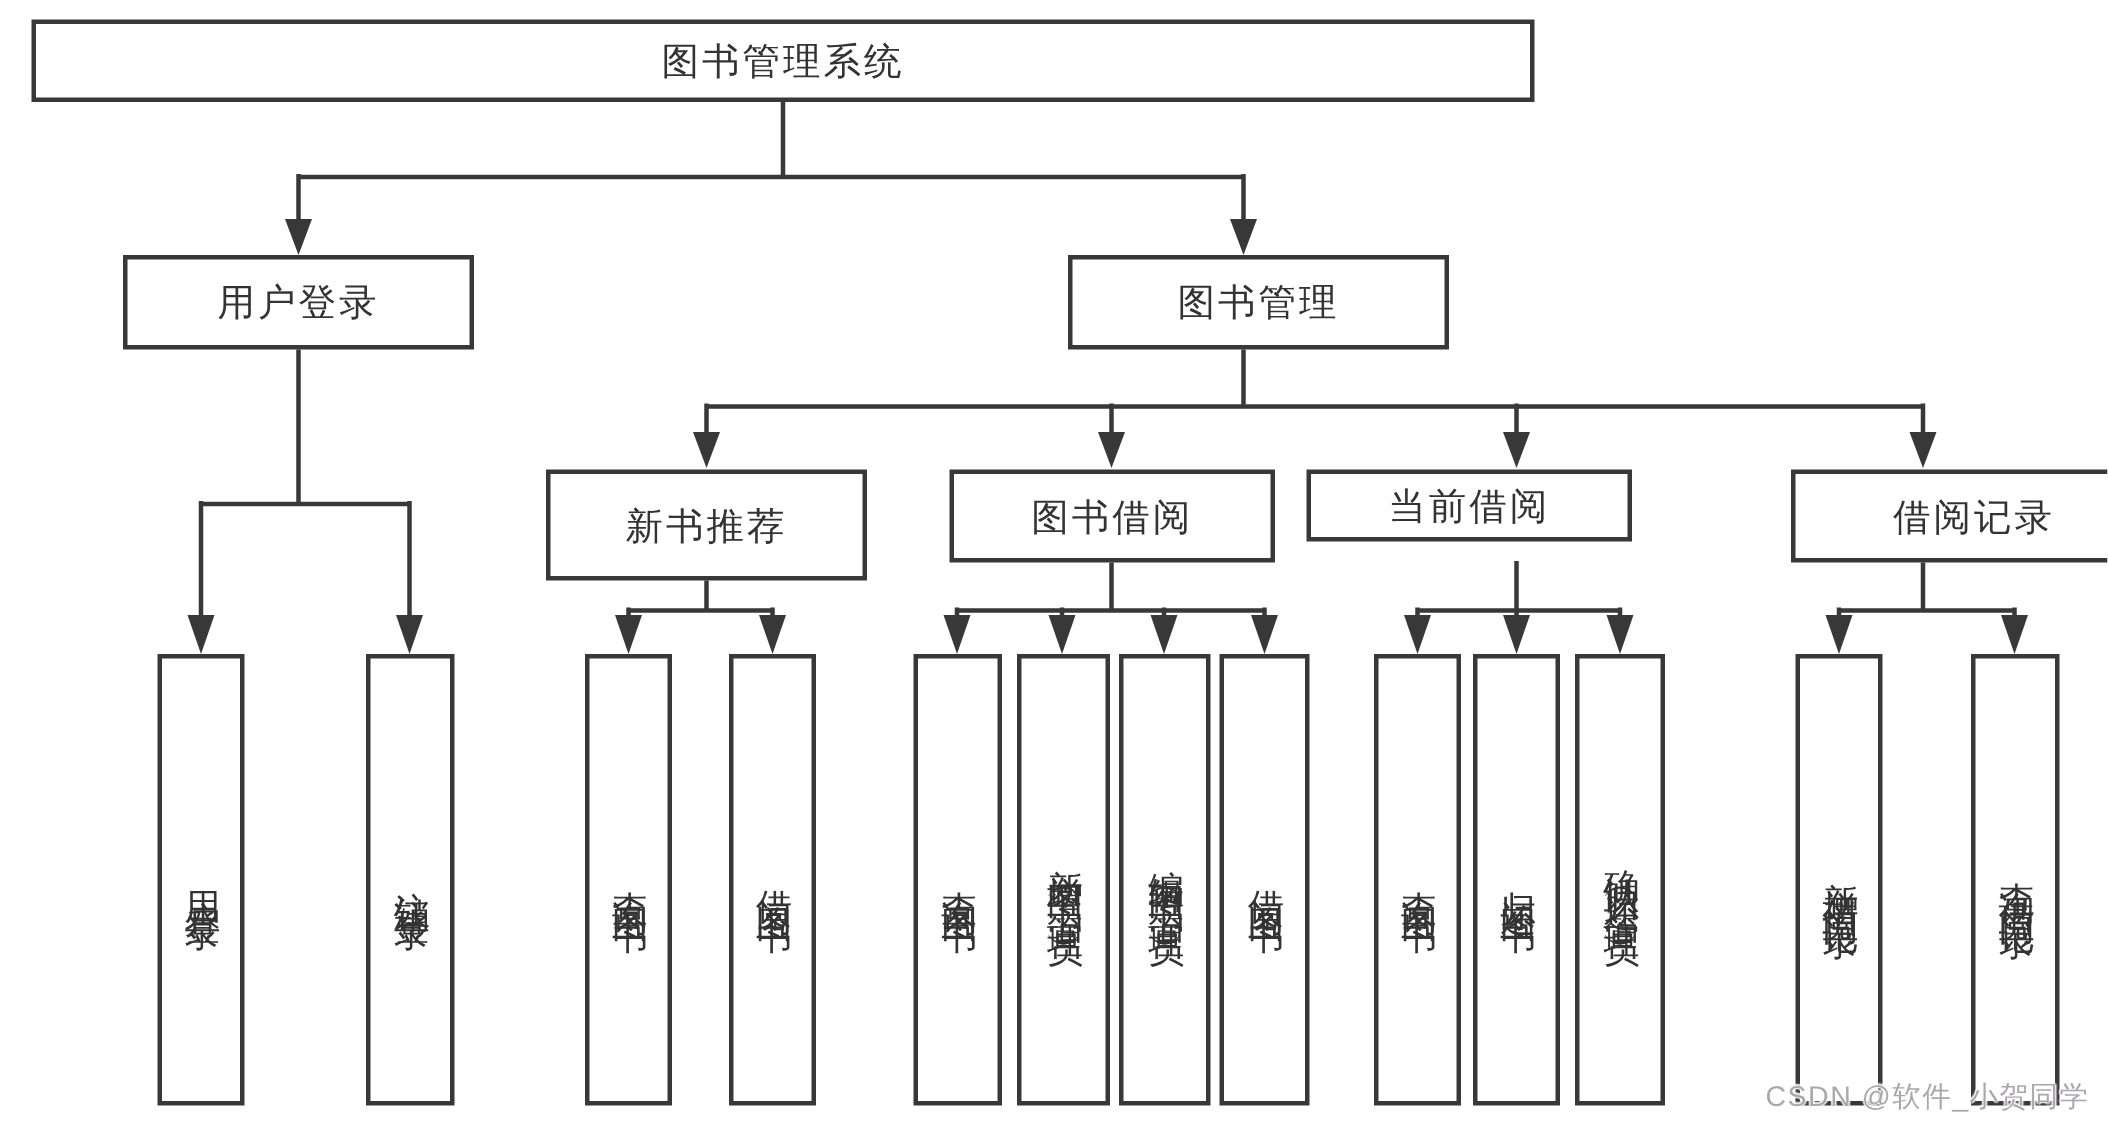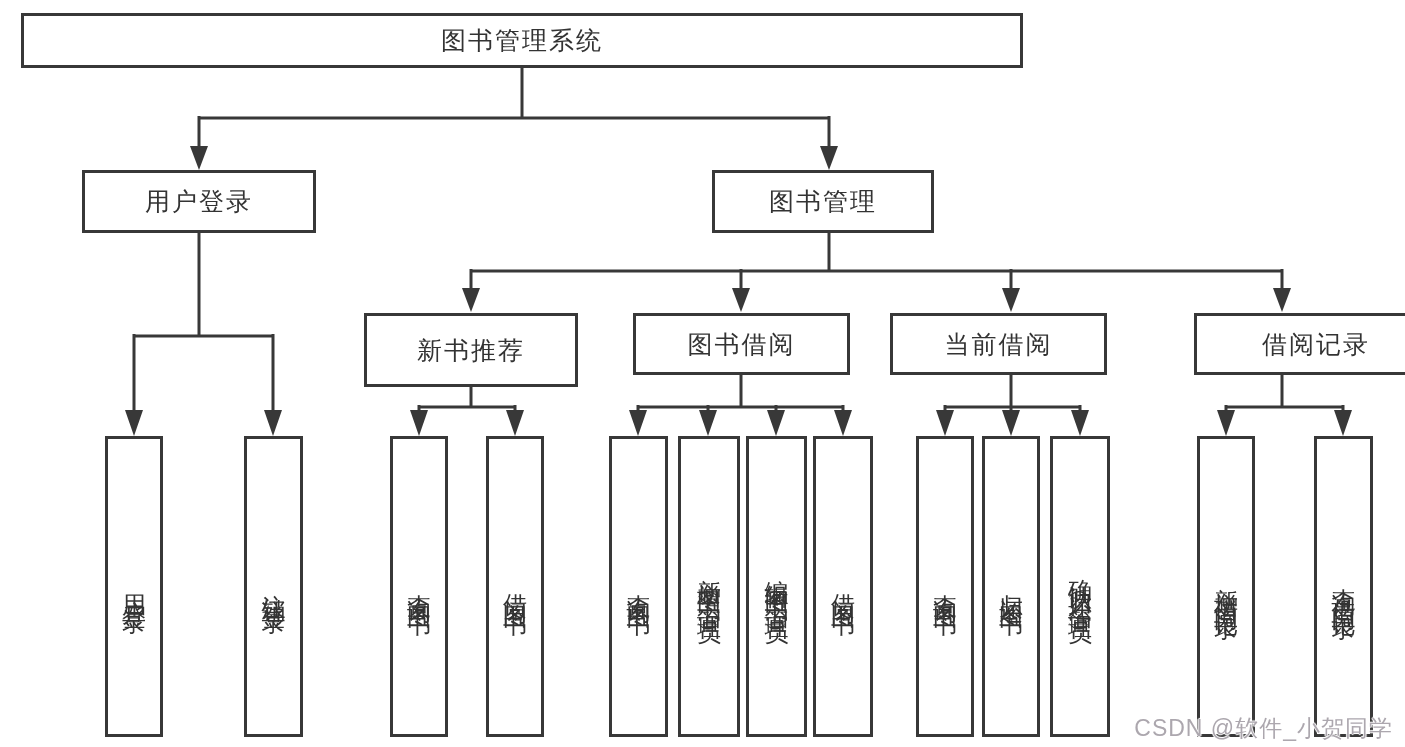--- a/index.html
+++ b/index.html
@@ -12,21 +12,21 @@
   .node {
     position:absolute; background:#ffffff; border:3px solid #383838;
     display:flex; align-items:center; justify-content:center;
     font-size:25px; letter-spacing:2px; color:#333333; white-space:nowrap;
   }
   .vnode {
     writing-mode:vertical-rl; letter-spacing:6px; line-height:1;
     font-size:24px; white-space:normal; padding:8px 0;
   }
   .watermark {
-    position:absolute; right:12px; bottom:3px; font-size:23px; letter-spacing:1px;
+    position:absolute; right:12px; bottom:3px; font-size:19px; letter-spacing:1px;
     color:#aca7ae;
     text-shadow:0 1px 1px #ffffff, 0 -1px 1px #ffffff, 1px 0 1px #ffffff, -1px 0 1px #ffffff;
   }
 </style>
 </head>
 <body>
 
 <div class="stage">
 
   <svg viewBox="0 0 1405 747" fill="none" stroke="#383838" stroke-width="3">
@@ -75,25 +75,25 @@
     <g>
       <path d="M1282 374 V407 M1224.5 407 H1344.5 M1226 405 V414 M1343 405 V414"></path>
       <polygon points="1217,410 1235,410 1226,436" fill="#383838" stroke="none"></polygon>
       <polygon points="1334,410 1352,410 1343,436" fill="#383838" stroke="none"></polygon>
     </g>
   </svg>
 
   <div class="node" style="left:21px; top:13px; width:1002px; height:55px;">图书管理系统</div>
 
   <div class="node" style="left:82px; top:170px; width:234px; height:63px;">用户登录</div>
-  <div class="node" style="left:712px; top:170px; width:222px; height:63px;">图书管理</div>
+  <div class="node" style="left:712px; top:170px; width:254px; height:63px;">图书管理</div>
 
   <div class="node" style="left:364px; top:313px; width:214px; height:74px;">新书推荐</div>
   <div class="node" style="left:633px; top:313px; width:217px; height:62px;font-family:Liberation Serif, serif;">图书借阅</div>
-  <div class="node" style="left:890px; top:313px; width:217px; height:62px;">当前借阅</div>
+  <div class="node" style="left:871px; top:313px; width:217px; height:48px;">当前借阅</div>
   <div class="node" style="left:1172px; top:313px; width:244px; height:62px;margin-left:22px;">借阅记录</div>
 
   <div class="node vnode" style="left:105px; top:436px; width:58px; height:301px;">用户登录</div>
   <div class="node vnode" style="left:244px; top:436px; width:59px; height:301px;">注销登录</div>
 
   <div class="node vnode" style="left:390px; top:436px; width:58px; height:301px;">查询图书</div>
   <div class="node vnode" style="left:486px; top:436px; width:58px; height:301px;">借阅图书</div>
 
   <div class="node vnode" style="left:609px; top:436px; width:59px; height:301px;">查询图书</div>
   <div class="node vnode" style="left:678px; top:436px; width:62px; height:301px;">新增图书（管理员）</div>

